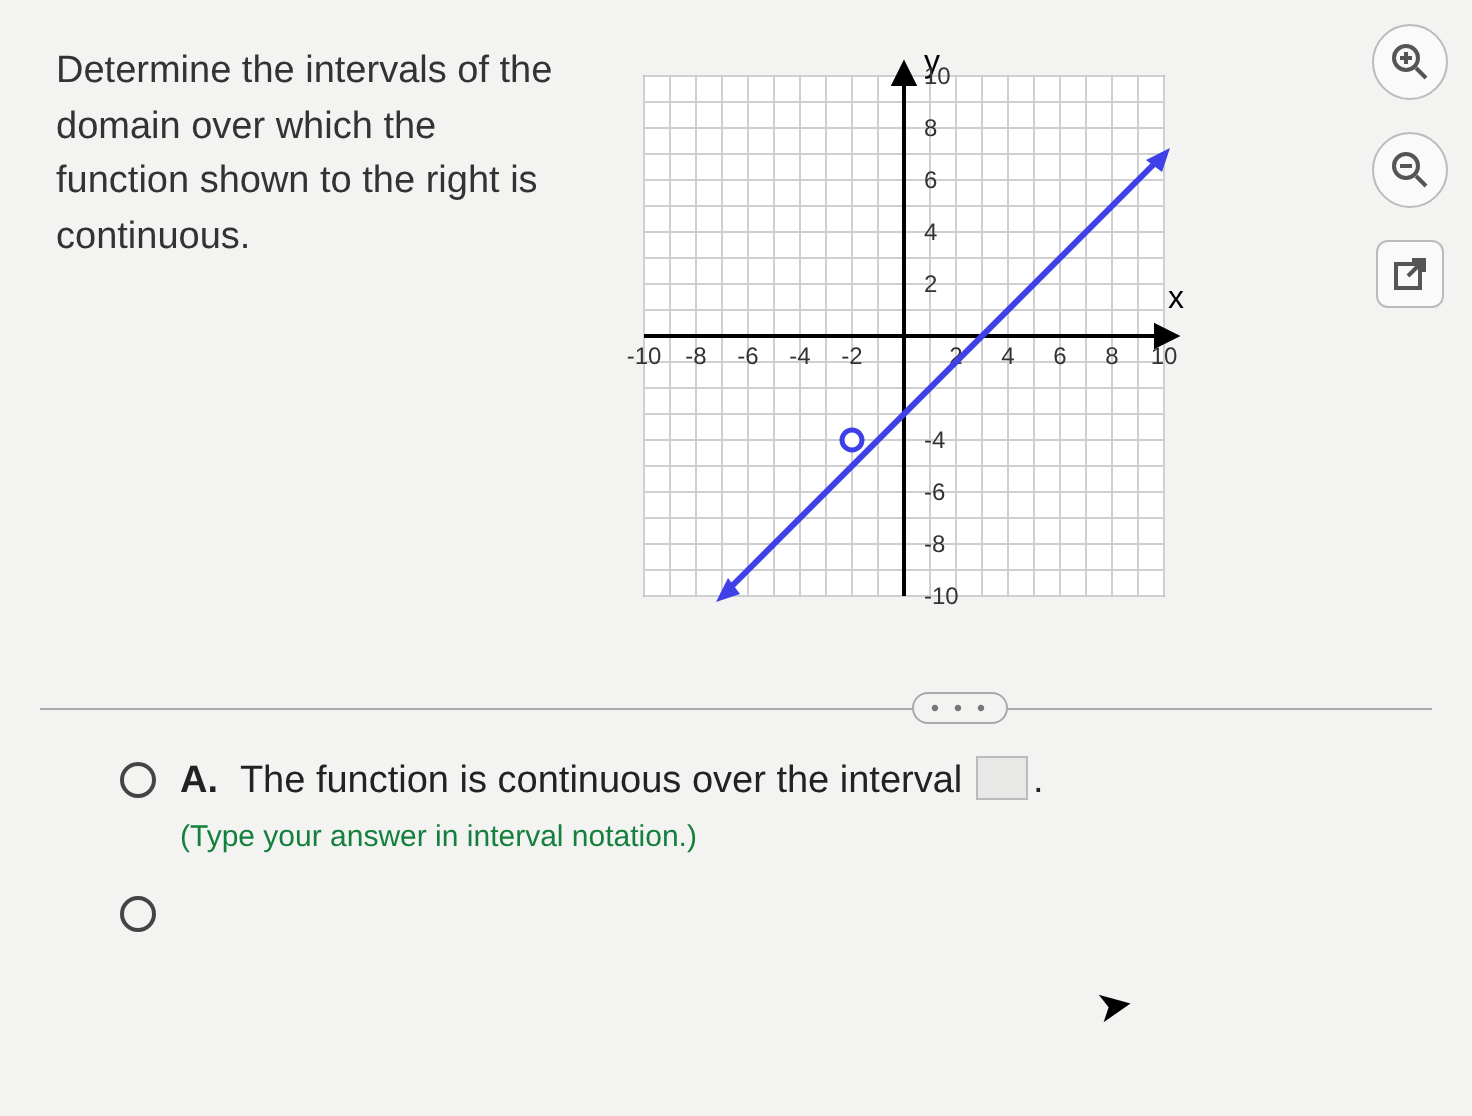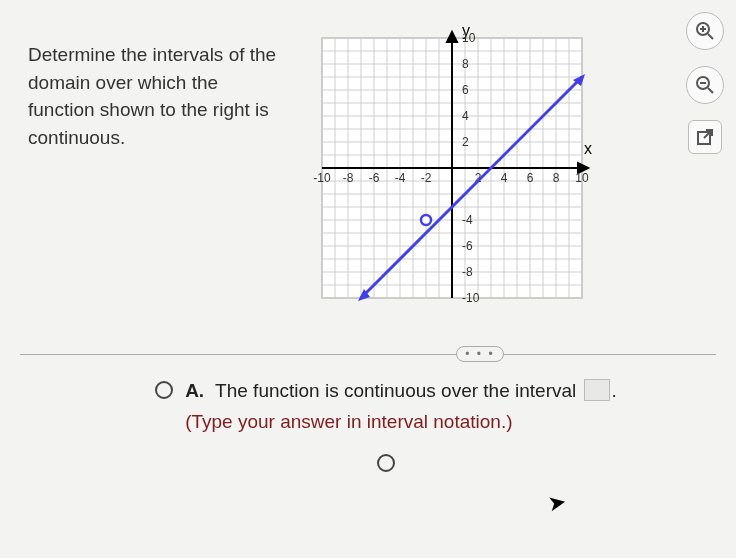--- a/index.html
+++ b/index.html
@@ -16,21 +16,20 @@
     display: flex;
     padding: 18px 12px 0 28px;
     gap: 14px;
   }
   .prompt {
     flex: 0 0 260px;
     font-size: 19px;
     line-height: 1.45;
     color: #333;
     padding-top: 4px;
-    margin-top: 19px;
   }
   .graph-wrap {
     flex: 0 0 300px;
     display: flex;
     justify-content: center;
   }
   svg.graph { display: block; }
   .tools {
     position: absolute;
     right: 12px;
@@ -74,21 +73,20 @@
   .answers {
     padding: 22px 24px 0 60px;
     font-size: 19px;
     color: #222;
   }
   .answer-row {
     display: flex;
     align-items: flex-start;
     gap: 12px;
     margin-bottom: 14px;
-    justify-content: center;
   }
   .radio {
     width: 18px;
     height: 18px;
     border: 2px solid #444;
     border-radius: 50%;
     flex: 0 0 18px;
     margin-top: 4px;
     cursor: pointer;
     background: #f3f3f1;
@@ -97,21 +95,21 @@
   .ans-text { line-height: 1.5; }
   .blank-box {
     display: inline-block;
     width: 26px;
     height: 22px;
     background: #e8e8e6;
     border: 1px solid #bbb;
     vertical-align: -4px;
     margin: 0 2px;
   }
-  .hint { display: block; font-size: 19px; color: #7f1d1d; margin-top: 2px; }
+  .hint { display: block; font-size: 15px; color: #15803d; margin-top: 2px; }
   .cursor-arrow {
     position: absolute;
     left: 548px;
     top: 490px;
     font-size: 22px;
     color: #000;
     transform: rotate(-10deg);
   }
 </style>
 </head>

